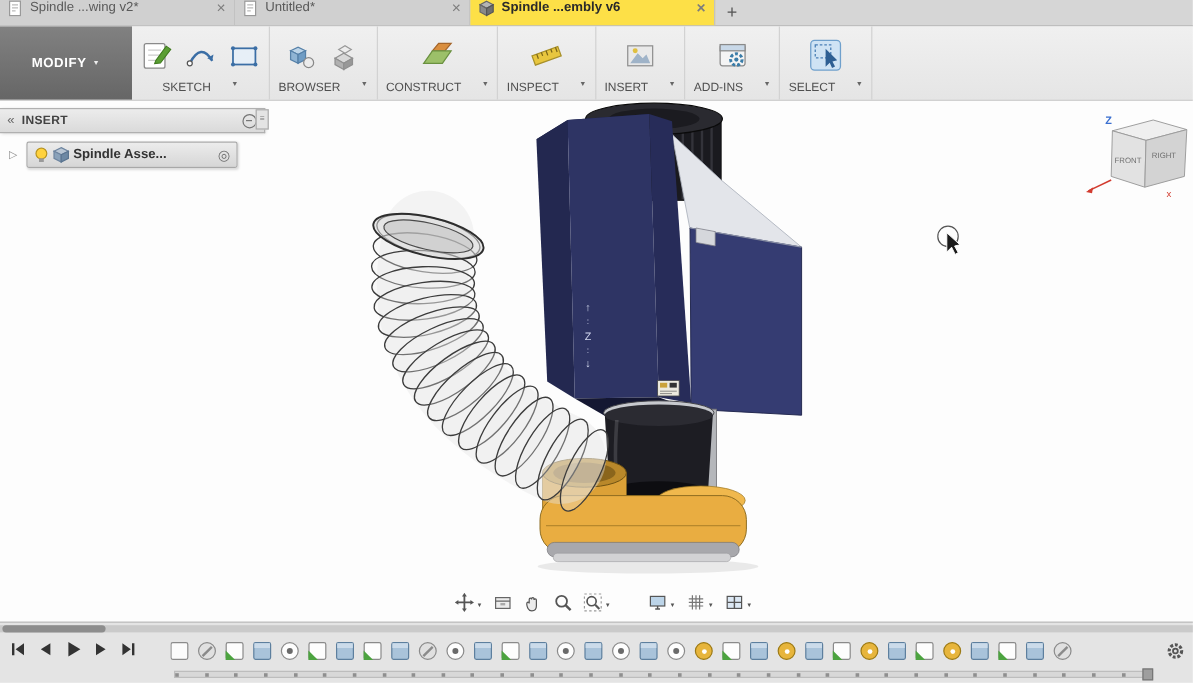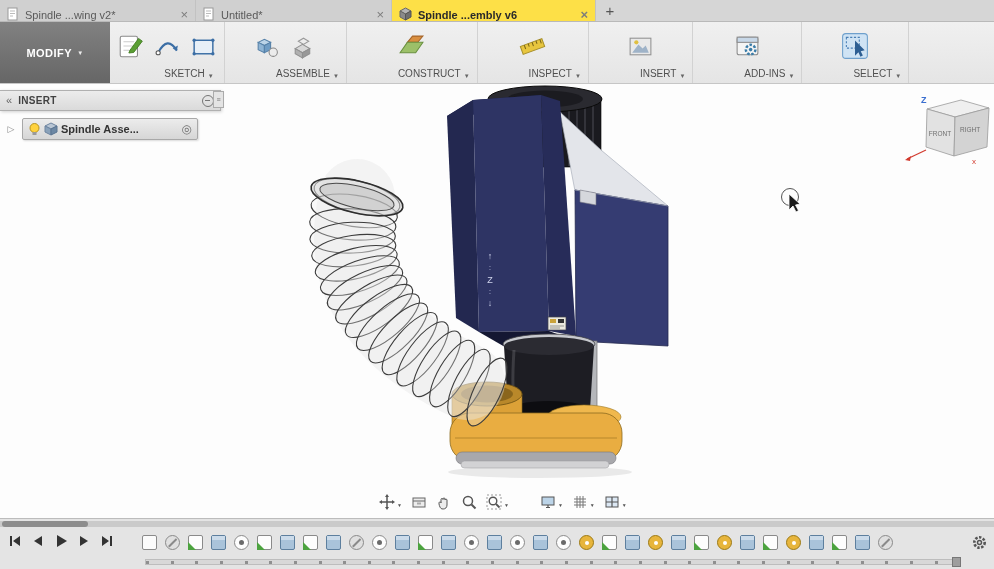--- a/index.html
+++ b/index.html
@@ -1,35 +1,35 @@
 <!DOCTYPE html>
 <html><head>
 <meta charset="utf-8">
 <style>
   *{box-sizing:border-box;margin:0;padding:0;}
   html,body{width:994px;height:569px;}
   body{position:relative;overflow:hidden;font-family:"Liberation Sans",sans-serif;background:#fdfdfd;}
 
   
   .tabbar{position:absolute;top:0;left:0;width:100%;height:22px;background:#d6d6d6;border-bottom:1px solid #b9b9b9;display:flex;align-items:stretch;z-index:40;}
-  .tab{width:196px;display:flex;align-items:flex-end;gap:6px;padding:0 7px;border-right:1px solid #c2c2c2;font-size:11px;color:#5a5a5a;background:#d0d0d0;}
+  .tab{width:196px;display:flex;align-items:flex-start;gap:6px;padding:0 7px;border-right:1px solid #c2c2c2;font-size:11px;color:#5a5a5a;background:#d0d0d0;}
   .tab.active{width:204px;background:#fde047;color:#2a2a2a;font-weight:bold;}
   .tab-label{white-space:nowrap;overflow:hidden;text-overflow:ellipsis;flex:1;}
   .tab-close{color:#7d7d7d;font-size:13px;line-height:1;}
   .tab-new{width:28px;display:flex;align-items:center;justify-content:center;color:#555;font-size:15px;}
   .tab-icon{display:flex;align-items:center;}
 
   
   .toolbar{position:absolute;top:22px;left:0;width:100%;height:62px;background:linear-gradient(#f0f0f0,#e5e5e5);border-bottom:1px solid #c6c6c6;display:flex;z-index:40;}
   .model-btn{width:110px;height:100%;background:linear-gradient(#818181,#666);color:#fff;font-size:11px;font-weight:bold;letter-spacing:.5px;display:flex;align-items:center;justify-content:center;gap:5px;}
   .model-btn .caret{color:#ededed;}
   .tgroup{display:flex;flex-direction:column;align-items:center;justify-content:space-between;padding:5px 7px 2px;border-right:1px solid #d2d2d2;}
   .tg-icons{display:flex;align-items:center;gap:9px;flex:1;}
   .tbtn{border:none;background:transparent;padding:0;display:block;line-height:0;}
-  .tg-label{display:flex;align-items:flex-end;gap:3px;font-size:10px;color:#4f4f4f;padding:3px 0 2px;white-space:nowrap;margin-left:44px;}
+  .tg-label{display:flex;align-items:flex-start;gap:17px;font-size:10px;color:#4f4f4f;padding:3px 0 2px;white-space:nowrap;}
   .caret{font-size:6px;line-height:1;color:#666;}
 
   
   .canvas{position:absolute;top:84px;left:0;width:994px;height:434px;background:#fdfdfd;}
   .canvas svg{display:block;}
 
   
   .browser{position:absolute;top:90px;left:0;width:221px;z-index:25;}
   .browser-header{height:21px;background:linear-gradient(#ececec,#dadada);border:1px solid #b0b0b0;border-left:none;display:flex;align-items:center;gap:6px;padding:0 6px;box-shadow:1px 1px 3px rgba(0,0,0,.18);}
   .collapse-icon{color:#666;font-size:11px;line-height:1;}
@@ -163,21 +163,21 @@
       <button class="tbtn">
         <svg width="27" height="27" viewBox="0 0 26 26">
             <polygon points="8,8 13,5 18,8 13,11" fill="#ededed" stroke="#999"></polygon>
             <polygon points="5,15 12,11 19,15 12,19" fill="#d8d8d8" stroke="#909090"></polygon>
             <polygon points="5,15 12,19 12,24 5,20" fill="#b0b0b0" stroke="#909090"></polygon>
             <polygon points="19,15 12,19 12,24 19,20" fill="#989898" stroke="#909090"></polygon>
           </svg>
       </button>
     </div>
     <div class="tg-label">
-      <span>ASSEMBLE</span>
+      <span>BROWSER</span>
       <span class="caret">▼</span>
     </div>
   </div>
 
   <div class="tgroup">
     <div class="tg-icons">
       <button class="tbtn">
         <svg width="27" height="27" viewBox="0 0 26 26">
             <polygon points="9,9 14,3 24,3 19,9" fill="#d98e3f" stroke="#a5652a"></polygon>
             <polygon points="2,19 9,9 24,9 17,19" fill="#9cc069" stroke="#6a9140"></polygon>

